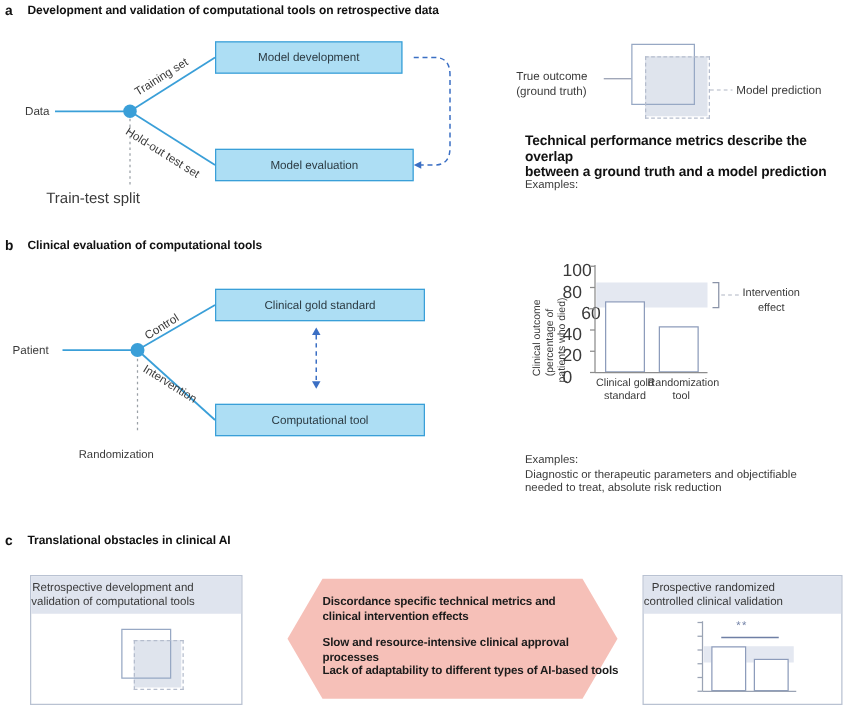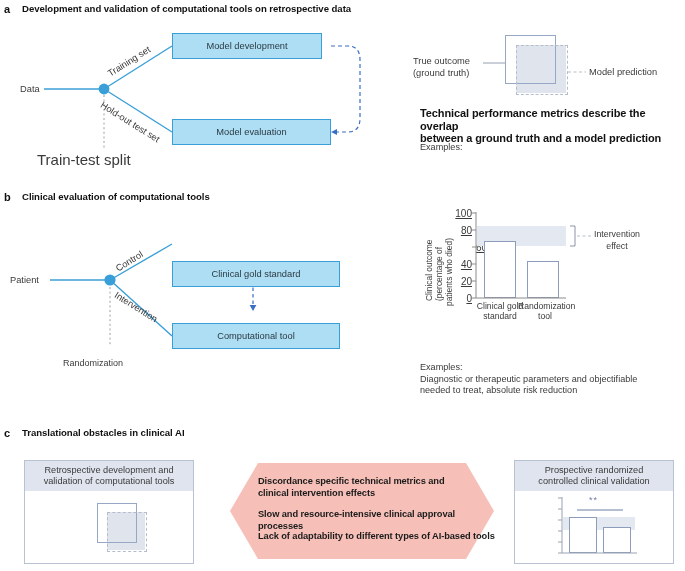--- a/index.html
+++ b/index.html
@@ -34,32 +34,32 @@
             box-sizing:border-box;}
   .sq-dashed{position:absolute;border:1px dashed #b5bdcd;background:transparent;
              box-sizing:border-box;}
   .sq-overlap{position:absolute;background:#dfe4ed;}
 
   
   .chart{position:absolute;}
   .band{position:absolute;background:#e4e8f1;}
   .bar{position:absolute;border:1px solid #8d9cbb;background:#ffffff;
        box-sizing:border-box;}
-  .ticklab{position:absolute;font-size:10px;color:#3a3a3a;text-align:right;
-           white-space:nowrap;text-decoration:underline;}
+  .ticklab{position:absolute;font-size:14px;color:#3a3a3a;text-align:left;
+           white-space:nowrap;}
   .catlab{position:absolute;font-size:8.6px;color:#3a3a3a;text-align:center;
           line-height:10px;}
   .ylab{position:absolute;font-size:8.4px;color:#3a3a3a;white-space:nowrap;
         transform-origin:0 0;transform:rotate(-90deg);}
 
   
   .card{position:absolute;border:1px solid #b9c2d2;background:#ffffff;
         box-sizing:border-box;}
   .card-hd{position:absolute;left:0;top:0;right:0;background:#dfe4ee;
-           display:flex;align-items:center;justify-content:center;
+           display:flex;align-items:center;justify-content:flex-start;
            text-align:center;font-size:9.2px;color:#3a3a3a;line-height:11.5px;}
   .hexwrap{position:absolute;}
   .hex-txt{position:absolute;font-size:9.3px;font-weight:bold;color:#1b1b1b;
            line-height:11.5px;letter-spacing:-0.1px;}
   .sig{position:absolute;font-size:9px;color:#6f7fa5;letter-spacing:1px;}
 </style>
 </head>
 <body>
 
 <div class="fig">
@@ -79,21 +79,21 @@
 
     <circle cx="104" cy="89" r="5.4" fill="#3a9fd8"></circle>
 
     <path d="M 331 46 L 348 46 Q 360 46 360 60 L 360 118 Q 360 132 348 132 L 336 132" fill="none" stroke="#3b6fc4" stroke-width="1.2" stroke-dasharray="4,3"></path>
     <path d="M 331 132 l 6 -3 l 0 6 z" fill="#3b6fc4"></path>
   </svg>
 
   <div class="txt" style="left:20px;top:84px;">Data</div>
   <div class="rot" style="left:106px;top:70px;transform:rotate(-32deg);">Training set</div>
   <div class="rot" style="left:104px;top:100px;transform:rotate(32deg);">Hold-out test set</div>
-  <div class="txt" style="left:37px;top:151px;font-size:15px;">Train-test split</div>
+  <div class="txt" style="left:37px;top:151px;font-size:12px;">Train-test split</div>
 
   <div class="bluebox" style="left:172px;top:33px;width:150px;height:26px;">
     <span>Model development</span>
   </div>
   <div class="bluebox" style="left:172px;top:119px;width:159px;height:26px;">
     <span>Model evaluation</span>
   </div>
 
   <div class="sq-overlap" style="left:516px;top:45px;width:50px;height:48px;"></div>
   <div class="sq-solid" style="left:505px;top:35px;width:51px;height:49px;"></div>
@@ -131,21 +131,21 @@
     <line x1="253" y1="268" x2="253" y2="305" stroke="#3b6fc4" stroke-width="1.2" stroke-dasharray="3.5,3"></line>
     <path d="M 253 262 l -3.4 6 l 6.8 0 z" fill="#3b6fc4"></path>
     <path d="M 253 311 l -3.4 -6 l 6.8 0 z" fill="#3b6fc4"></path>
   </svg>
 
   <div class="txt" style="left:10px;top:275px;">Patient</div>
   <div class="rot" style="left:114px;top:265px;transform:rotate(-32deg);">Control</div>
   <div class="rot" style="left:118px;top:290px;transform:rotate(32deg);">Intervention</div>
   <div class="txt" style="left:63px;top:358px;font-size:9px;">Randomization</div>
 
-  <div class="bluebox" style="left:172px;top:231px;width:168px;height:26px;margin-top:30px;">
+  <div class="bluebox" style="left:172px;top:231px;width:168px;height:26px;">
     <span>Clinical gold standard</span>
   </div>
   <div class="bluebox" style="left:172px;top:323px;width:168px;height:26px;">
     <span>Computational tool</span>
   </div>
 
   <div class="chart" style="left:420px;top:205px;width:260px;height:115px;">
 
     <div class="ylab" style="left:4px;top:96px;">Clinical outcome</div>
     <div class="ylab" style="left:14px;top:96px;">(percentage of</div>

